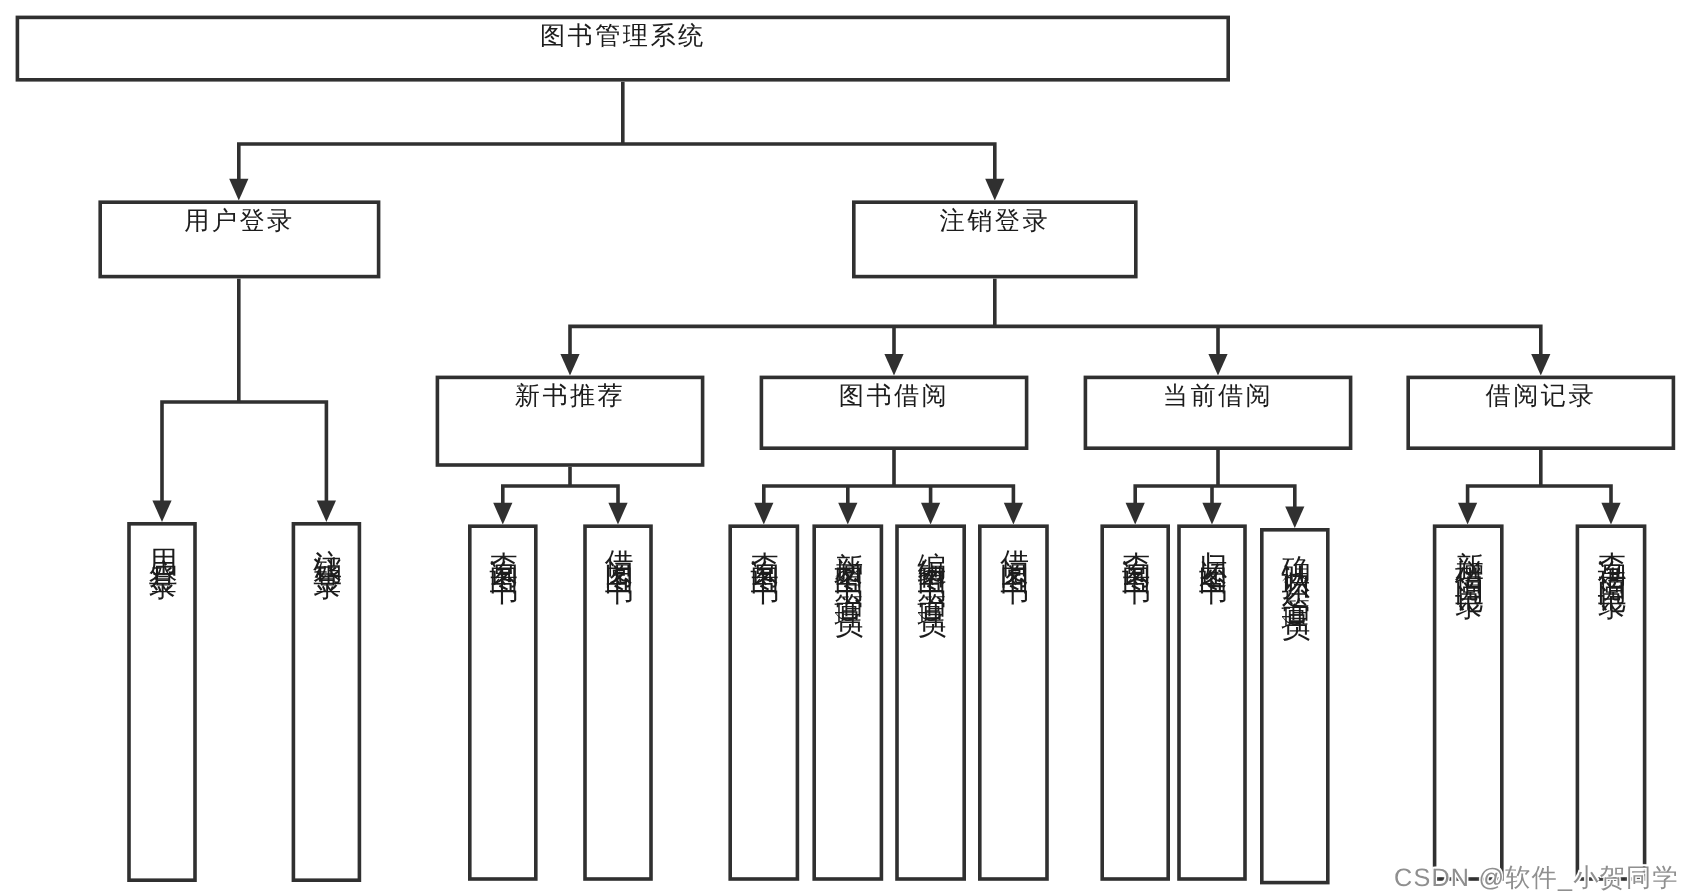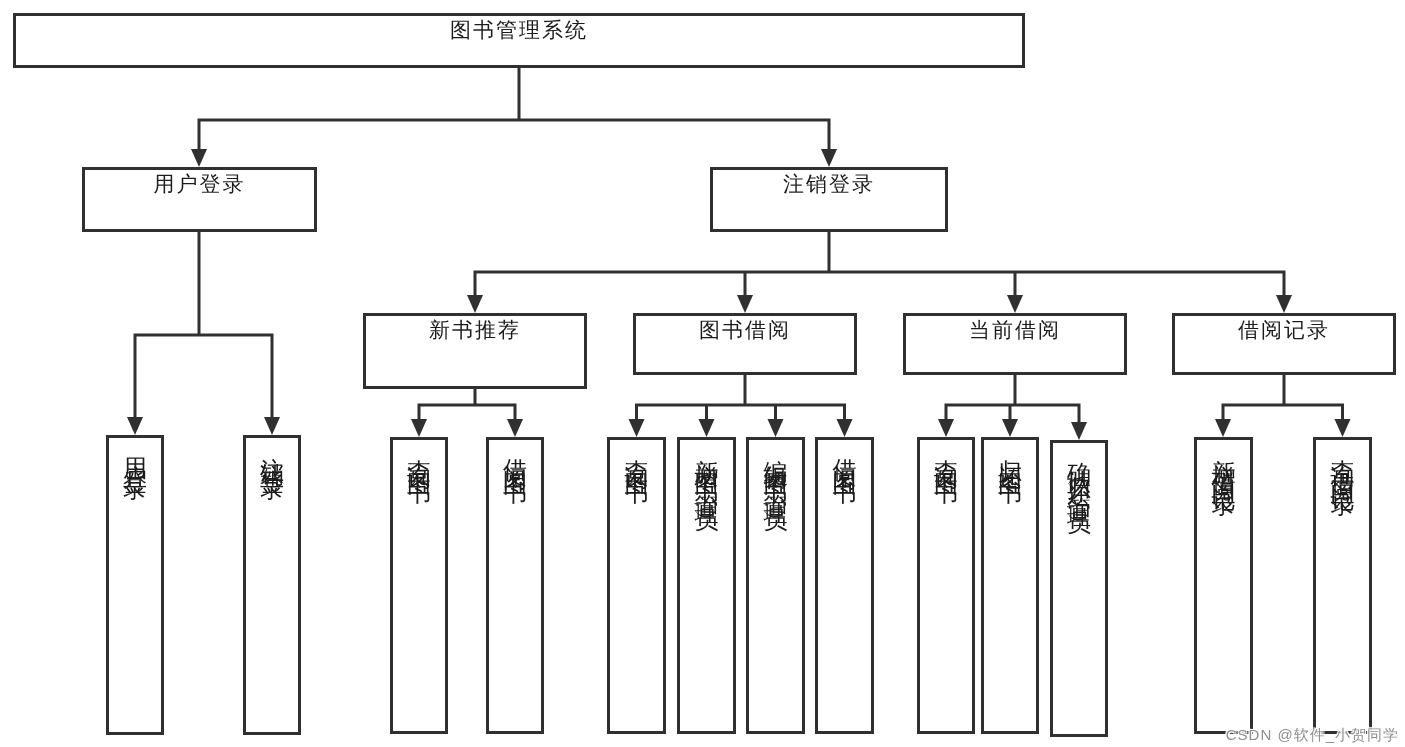--- a/index.html
+++ b/index.html
@@ -13,21 +13,21 @@
     box-sizing:border-box;display:flex;align-items:flex-start;justify-content:center;
     color:#1c1c1c;z-index:2;
   }
   .hbox{font-size:21px;letter-spacing:2px;white-space:nowrap;}
   .vbox .vtext{
     writing-mode:vertical-rl;text-orientation:mixed;
     font-size:24px;letter-spacing:7px;line-height:1;
   }
   .watermark{
     position:absolute;right:6px;bottom:2px;z-index:5;
-    font-size:15px;letter-spacing:1px;color:#8f8f8f;white-space:nowrap;
+    font-size:21px;letter-spacing:1px;color:#8f8f8f;white-space:nowrap;
     text-shadow:-1px -1px 0 #fff,1px -1px 0 #fff,-1px 1px 0 #fff,1px 1px 0 #fff,0 0 3px #fff;
   }
 </style>
 </head>
 <body>
 
 <div class="canvas">
 
   <svg class="connectors" width="1405" height="747" viewBox="0 0 1405 747">
     <g stroke="#303030" stroke-width="3" fill="none">

